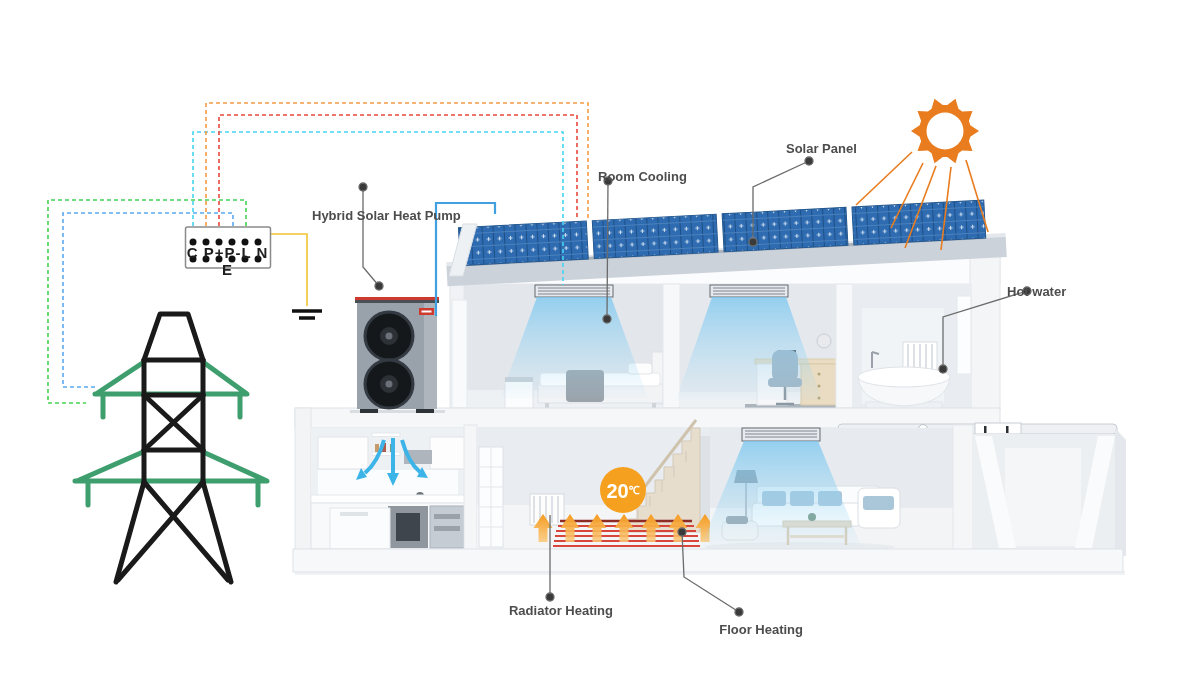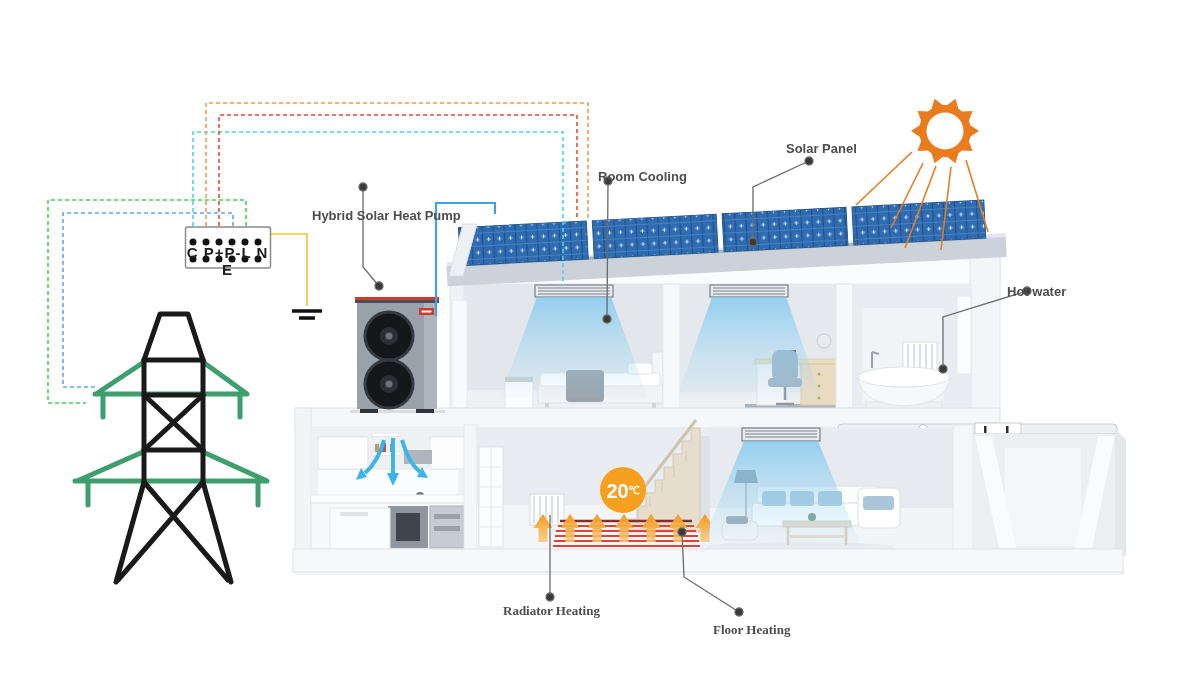--- a/index.html
+++ b/index.html
@@ -1,20 +1,20 @@
 <!DOCTYPE html>
 <html><head>
 <meta charset="utf-8">
 <style>
   html,body{margin:0;padding:0;background:#fff;}
   #canvas{position:relative;width:1187px;height:674px;background:#ffffff;overflow:hidden;
           font-family:"Liberation Sans", sans-serif;}
   #scene{position:absolute;left:0;top:0;}
   .lbl{position:absolute;font-weight:bold;font-size:13px;color:#4d4d4d;white-space:nowrap;}
-  .lbl.center{text-align:left;font-family:Liberation Serif, serif;}
+  .lbl.center{text-align:right;}
   #terminal-text{position:absolute;left:184px;top:244px;width:87px;text-align:center;
                  font-weight:bold;font-size:15px;color:#1f1f1f;letter-spacing:1px;}
   #temp-badge-text{position:absolute;left:599px;top:477px;width:48px;text-align:center;
                    color:#ffffff;font-weight:bold;line-height:26px;}
   #temp-badge-text .val{font-size:20px;}
   #temp-badge-text .unit{font-size:11px;vertical-align:4px;}
 </style>
 </head>
 <body>
 

